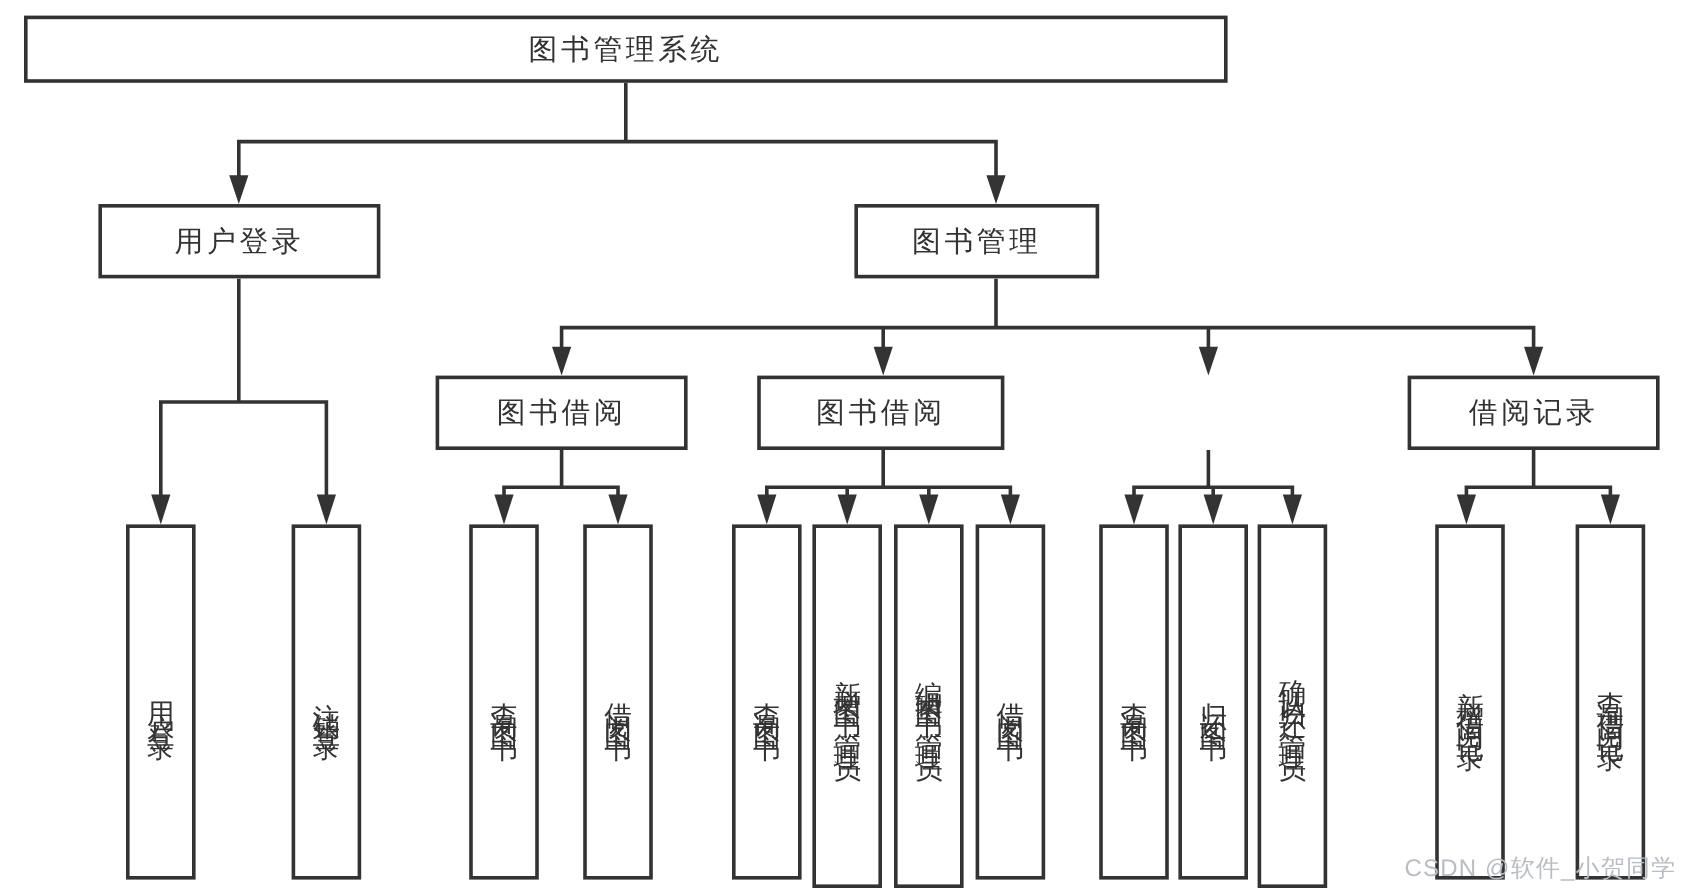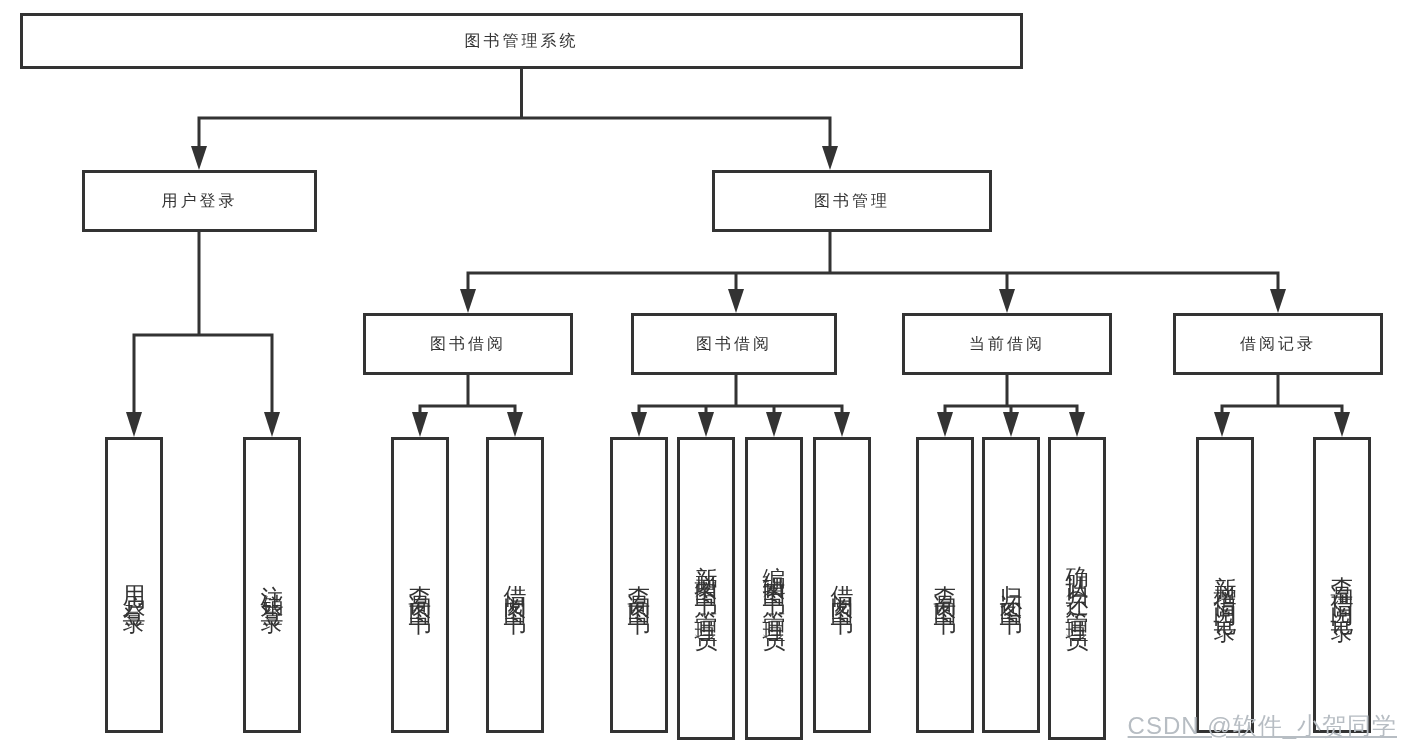--- a/index.html
+++ b/index.html
@@ -13,38 +13,37 @@
   }
   .connectors{position:absolute;left:0;top:0;width:1405px;height:747px;}
   .connectors path{stroke:var(--line,#333333);stroke-width:3;fill:none;}
   .connectors polygon{fill:var(--line,#333333);stroke:none;}
   .box{
     position:absolute;
     box-sizing:border-box;
     border:3px solid var(--border,#333333);
     background:#fff;
     display:flex;align-items:center;justify-content:center;
-    font-size:16px;letter-spacing:3px;
+    font-size:24px;letter-spacing:3px;
     white-space:nowrap;
   }
   .leaf{font-size:23px;letter-spacing:0;}
   .leaf .vtext{
     writing-mode:vertical-rl;
     text-orientation:mixed;
     letter-spacing:9px;
     line-height:1;
     white-space:nowrap;
   }
   .watermark{
     position:absolute;
     right:8px;top:710px;
-    font-size:24px;
+    font-size:20px;
     letter-spacing:1px;
     color:var(--watermark,#b7bdc3);
-    text-decoration:underline;
   }
 </style>
 </head>
 <body>
 
 <div class="canvas">
 
   <svg class="connectors" viewBox="0 0 1405 747" xmlns="http://www.w3.org/2000/svg" aria-hidden="true">
 
     <path d="M521.5 69 V118 M197.5 118 H831.5 M199 118 V148 M830 118 V148"></path>
@@ -81,32 +80,29 @@
     <polygon points="1334,412 1350,412 1342,437"></polygon>
   </svg>
 
   <div class="box" style="left:20px;top:13px;width:1003px;height:56px">
     <span>图书管理系统</span>
   </div>
 
   <div class="box" style="left:82px;top:170px;width:235px;height:62px">
     <span>用户登录</span>
   </div>
-  <div class="box" style="left:712px;top:170px;width:280px;height:62px">
+  <div class="box" style="left:712px;top:170px;width:204px;height:62px">
     <span>图书管理</span>
   </div>
 
   <div class="box" style="left:363px;top:313px;width:210px;height:62px">
     <span>图书借阅</span>
   </div>
   <div class="box" style="left:631px;top:313px;width:206px;height:62px">
     <span>图书借阅</span>
-  </div>
-  <div class="box" style="left:902px;top:313px;width:210px;height:62px">
-    <span>当前借阅</span>
   </div>
   <div class="box" style="left:1173px;top:313px;width:210px;height:62px">
     <span>借阅记录</span>
   </div>
 
   <div class="box leaf" style="left:105px;top:437px;width:58px;height:296px">
     <span class="vtext">用户登录</span>
   </div>
   <div class="box leaf" style="left:243px;top:437px;width:58px;height:296px">
     <span class="vtext">注销登录</span>

